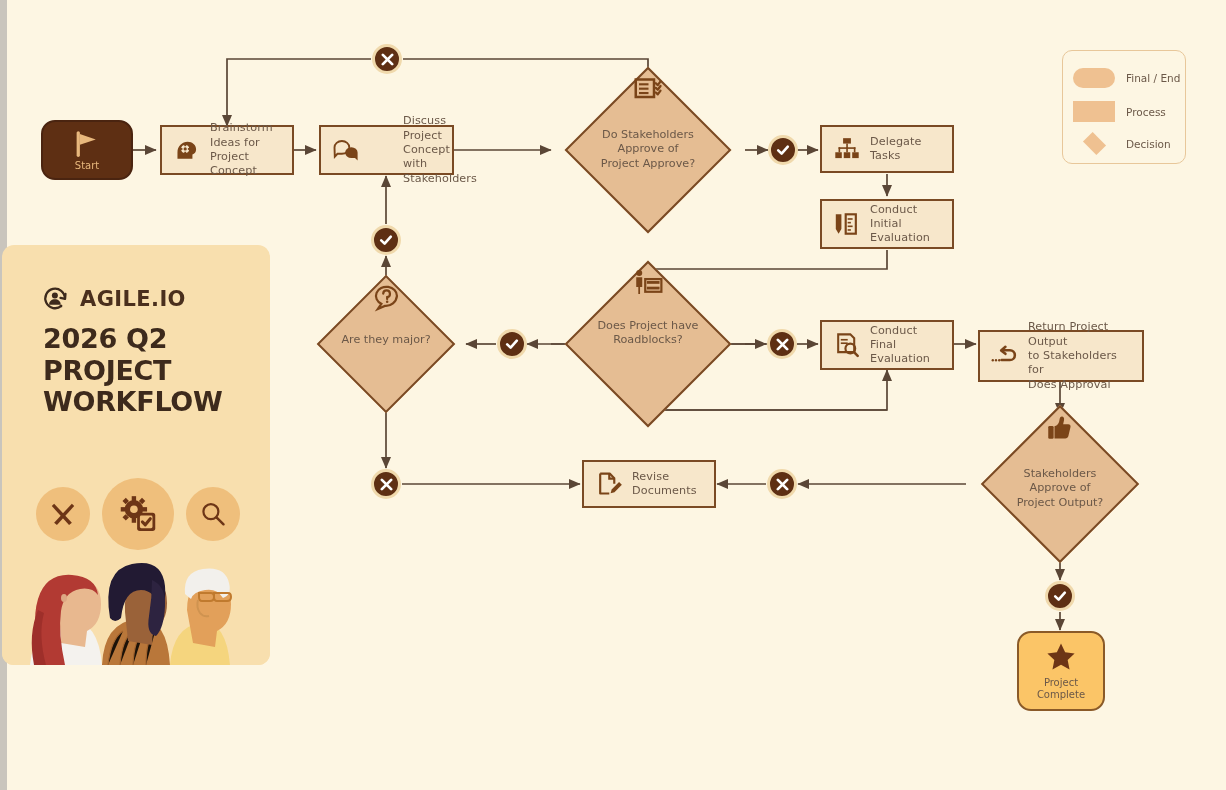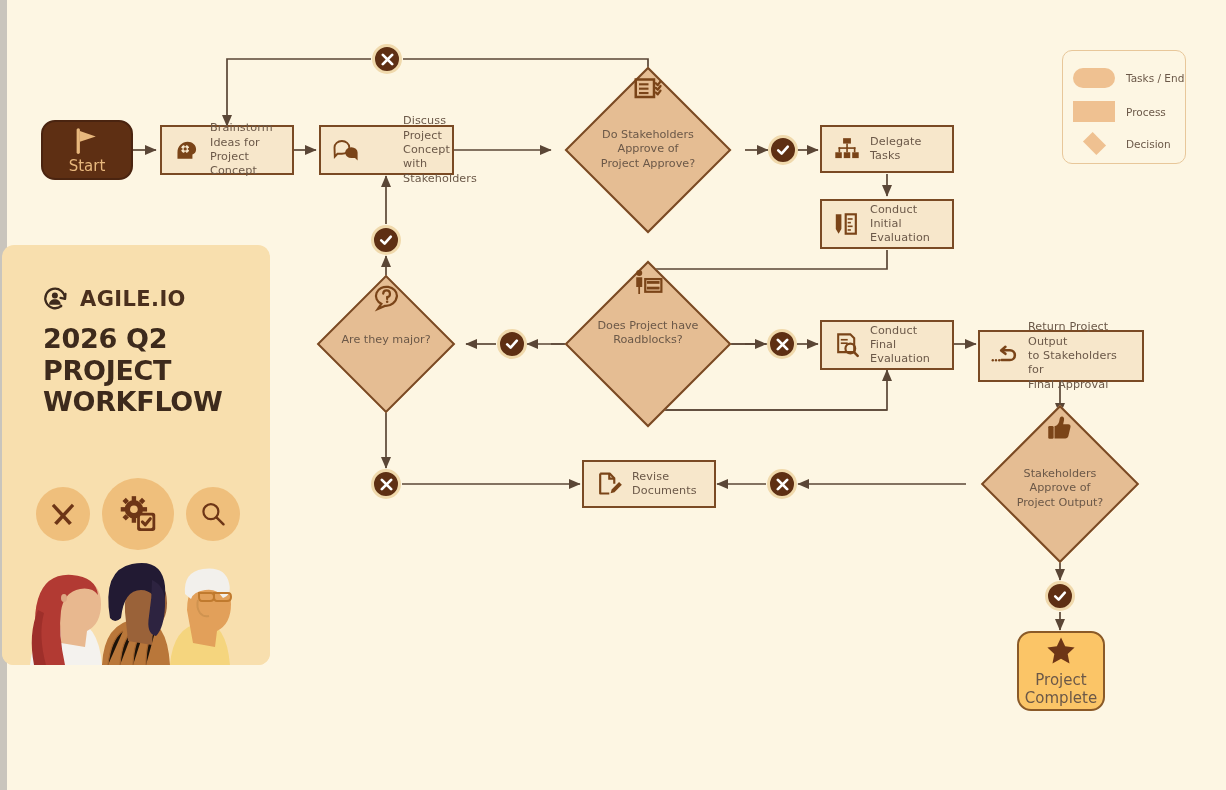--- a/index.html
+++ b/index.html
@@ -24,21 +24,21 @@
   .proc .ico { flex: 0 0 auto; width: 34px; height: 34px; display: flex; align-items: center; justify-content: center; }
   .proc .txt {
     flex: 1 1 auto; text-align: left; color: #6b5848;
     font-size: 11.2px; line-height: 1.28; letter-spacing: .1px;
   }
 
   .termin {
     border-radius: 14px; display: flex; flex-direction: column;
     align-items: center; justify-content: center; gap: 1px;
   }
-  .termin .lbl { font-size: 15px; line-height: 1.2; text-align: center; }
+  .termin .lbl { font-size: 10px; line-height: 1.2; text-align: center; }
   .start-node { background: #5e2f13; border: 2px solid #4a2410; }
   .start-node .lbl { color: #e8b87d; }
   .end-node { background: #fbc567; border: 2px solid #8a5a28; }
   .end-node .lbl { color: #6b5848; }
 
   
   .dia { position: absolute; }
   .dia .shape {
     position: absolute; inset: 0;
     background: #e5bd93; border: 2px solid #7a4a24;
@@ -296,21 +296,21 @@
         <g fill="#7a4418">
             <circle cx="2.6" cy="15" r="1.1"></circle>
             <circle cx="5.6" cy="15" r="1.1"></circle>
             <circle cx="8.6" cy="15" r="1.1"></circle>
           </g>
       </svg>
     </span>
     <span class="txt">
       <span>Return Project Output</span><br>
       <span>to Stakeholders for</span><br>
-      <span>Final Approval</span>
+      <span>Does Approval</span>
     </span>
   </div>
 
   <div class="node proc" style="left:582px;top:460px;width:134px;height:48px;">
     <span class="ico">
       <svg width="27" height="26" viewBox="0 0 24 24">
         <path d="M3.4 2.4 h8.8 l4.2 4.2 v5.2 M3.4 2.4 v18.4 h8.4" fill="none" stroke="#7a4418" stroke-width="2" stroke-linejoin="round"></path>
         <path d="M11.8 2.6 v4.4 h4.4" fill="none" stroke="#7a4418" stroke-width="2"></path>
         <path d="M20.8 10.2 L14 17 l-1 3.6 l3.6 -1 l6.8 -6.8 z" fill="#7a4418"></path>
       </svg>
@@ -464,21 +464,21 @@
       <path d="M57 60 q-2 -28 20 -29 q22 -1 22 23 q0 20 -14 27 l-2 16 l-24 -4 z" fill="#e8b88f"></path>
       <path d="M42 115 q-14 -40 -6 -66 q8 -26 34 -24 q24 2 26 20 q-6 -8 -18 -6 q-16 3 -19 22 q-3 22 4 54 z" fill="#b23a33"></path>
       <path d="M36 60 q-10 24 -4 55 h12 q-8 -30 -2 -52 z" fill="#9e2f2a"></path>
       <ellipse cx="62" cy="48" rx="3" ry="4" fill="#dda884"></ellipse>
     </svg>
   </div>
 
   <div id="legend">
     <div class="lg-row" style="top:17px;">
       <span class="sw-round"></span>
-      <span class="lgl">Tasks / End</span>
+      <span class="lgl">Final / End</span>
     </div>
     <div class="lg-row" style="top:50px;">
       <span class="sw-rect"></span>
       <span class="lgl">Process</span>
     </div>
     <div class="lg-row" style="top:82px;">
       <span class="sw-dia-wrap">
           <span class="sw-dia"></span>
         </span>
       <span class="lgl">Decision</span>

